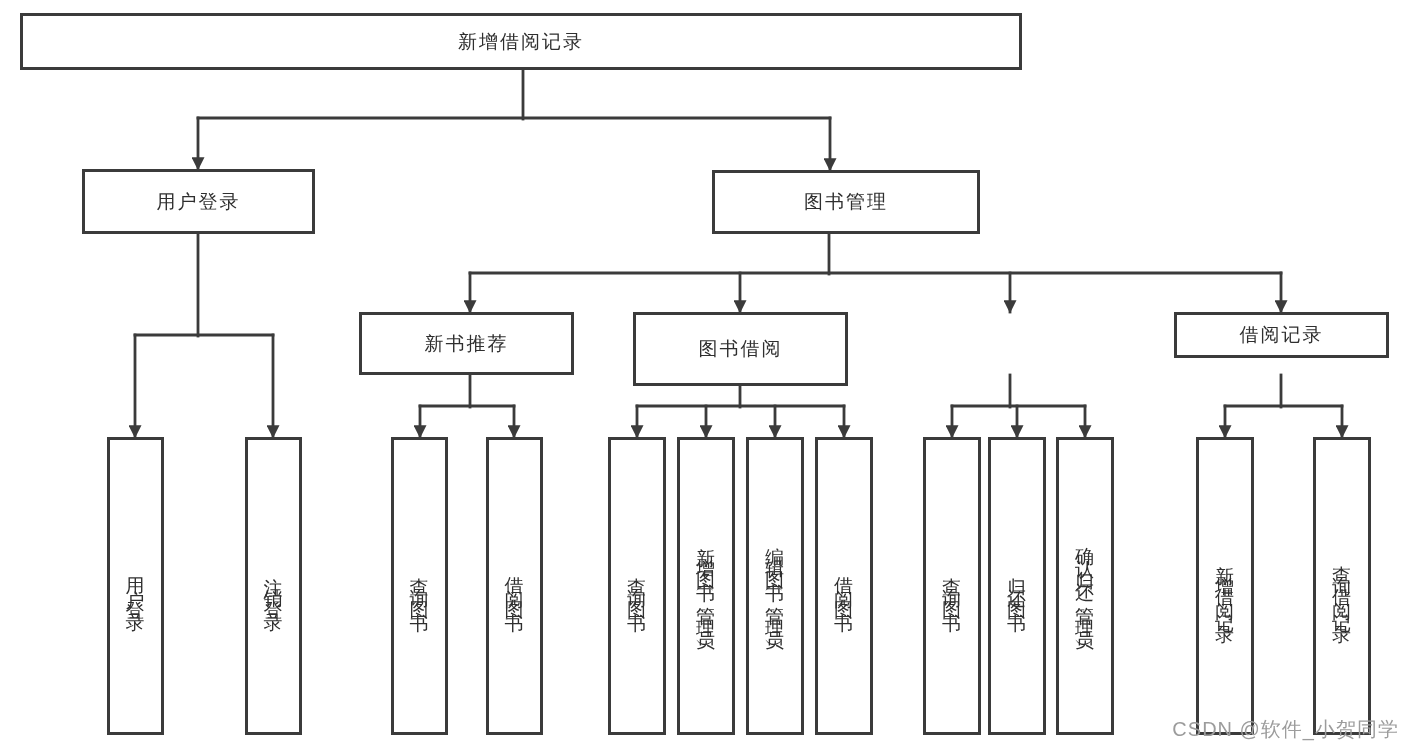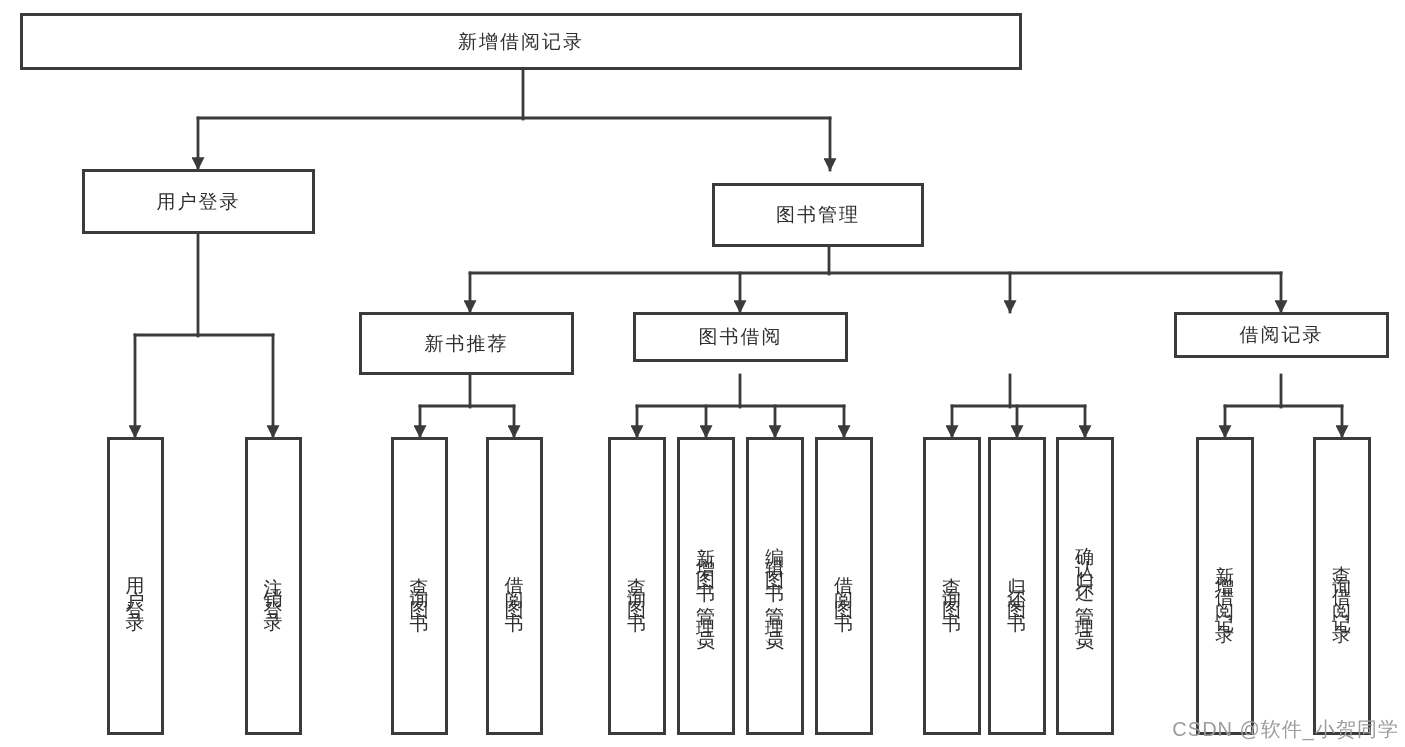--- a/index.html
+++ b/index.html
@@ -121,28 +121,28 @@
     </g>
   </svg>
 
   <div class="node" style="left:20px;top:13px;width:1002px;height:57px">
     <span class="lbl">新增借阅记录</span>
   </div>
 
   <div class="node" style="left:82px;top:169px;width:233px;height:65px">
     <span class="lbl">用户登录</span>
   </div>
-  <div class="node" style="left:712px;top:183px;width:212px;height:64px">
+  <div class="node" style="left:712px;top:170px;width:268px;height:64px">
     <span class="lbl">图书管理</span>
   </div>
 
   <div class="node" style="left:359px;top:312px;width:215px;height:63px">
     <span class="lbl">新书推荐</span>
   </div>
-  <div class="node" style="left:633px;top:312px;width:215px;height:50px">
+  <div class="node" style="left:633px;top:312px;width:215px;height:74px">
     <span class="lbl">图书借阅</span>
   </div>
   <div class="node" style="left:1174px;top:312px;width:215px;height:46px">
     <span class="lbl">借阅记录</span>
   </div>
 
   <div class="node leaf" style="left:107px;top:437px;width:57px;height:298px">
     <span class="lbl">用户登录</span>
   </div>
   <div class="node leaf" style="left:245px;top:437px;width:57px;height:298px">

